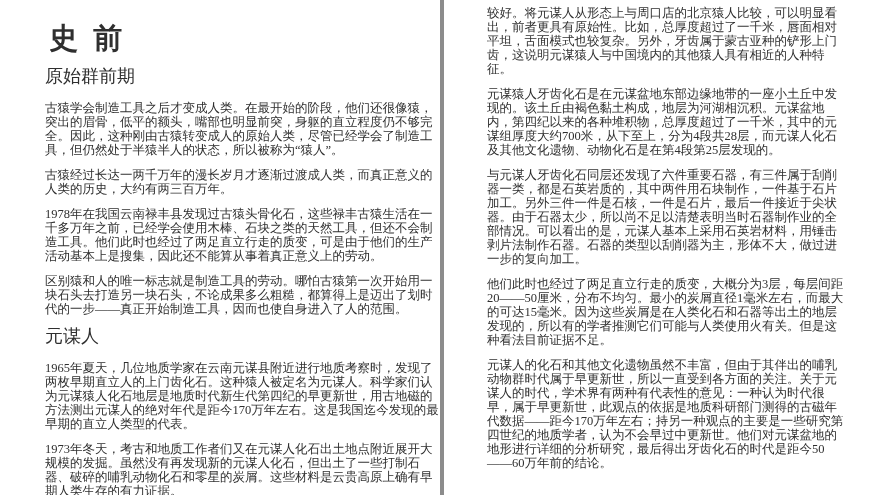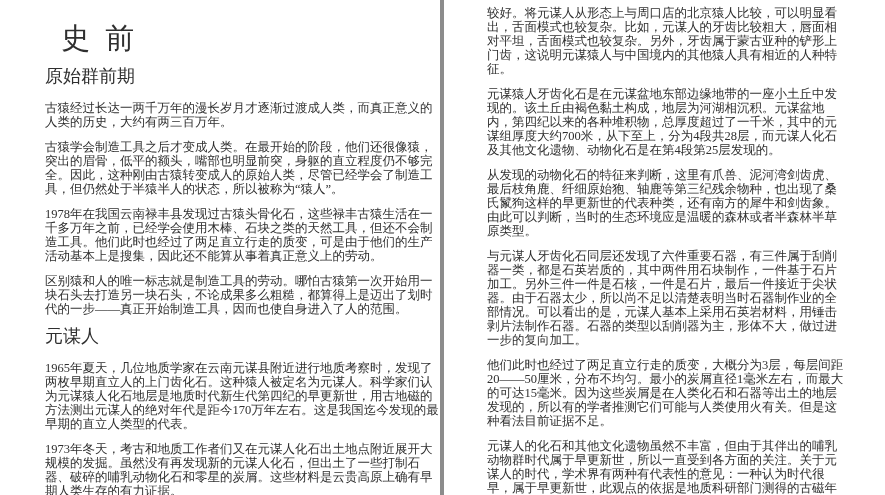--- a/index.html
+++ b/index.html
@@ -33,23 +33,23 @@
   .divider {
     position: absolute;
     left: 440px;
     top: 0;
     width: 4px;
     height: 495px;
     background: #8c8c8c;
   }
   .doc-title {
     font-size: 29px;
-    font-weight: normal;
+    font-weight: bold;
     letter-spacing: 4px;
-    margin: 0 0 12px 16px;
+    margin: 0 0 12px 4px;
     line-height: 1.15;
   }
   .heading {
     font-size: 18px;
     font-weight: normal;
     margin: 2px 0 14px 0;
     line-height: 1.1;
   }
   .para {
     font-size: 12.5px;
@@ -63,37 +63,36 @@
 </head>
 <body>
 
 <div class="page">
 
   <div class="col col-left">
     <h1 class="doc-title">史 前</h1>
 
     <h2 class="heading">原始群前期</h2>
 
+    <p class="para">古猿学会制造工具之后才变成人类。在最开始的阶段，他们还很像猿，突出的眉骨，低平的额头，嘴部也明显前突，身躯的直立程度仍不够完全。因此，这种刚由古猿转变成人的原始人类，尽管已经学会了制造工具，但仍然处于半猿半人的状态，所以被称为“猿人”。</p>
     <p class="para">古猿经过长达一两千万年的漫长岁月才逐渐过渡成人类，而真正意义的人类的历史，大约有两三百万年。</p>
-    <p class="para">古猿学会制造工具之后才变成人类。在最开始的阶段，他们还很像猿，突出的眉骨，低平的额头，嘴部也明显前突，身躯的直立程度仍不够完全。因此，这种刚由古猿转变成人的原始人类，尽管已经学会了制造工具，但仍然处于半猿半人的状态，所以被称为“猿人”。</p>
     <p class="para">1978年在我国云南禄丰县发现过古猿头骨化石，这些禄丰古猿生活在一千多万年之前，已经学会使用木棒、石块之类的天然工具，但还不会制造工具。他们此时也经过了两足直立行走的质变，可是由于他们的生产活动基本上是搜集，因此还不能算从事着真正意义上的劳动。</p>
     <p class="para">区别猿和人的唯一标志就是制造工具的劳动。哪怕古猿第一次开始用一块石头去打造另一块石头，不论成果多么粗糙，都算得上是迈出了划时代的一步——真正开始制造工具，因而也使自身进入了人的范围。</p>
 
     <h2 class="heading">元谋人</h2>
 
     <p class="para">1965年夏天，几位地质学家在云南元谋县附近进行地质考察时，发现了两枚早期直立人的上门齿化石。这种猿人被定名为元谋人。科学家们认为元谋猿人化石地层是地质时代新生代第四纪的早更新世，用古地磁的方法测出元谋人的绝对年代是距今170万年左右。这是我国迄今发现的最早期的直立人类型的代表。</p>
     <p class="para">1973年冬天，考古和地质工作者们又在元谋人化石出土地点附近展开大规模的发掘。虽然没有再发现新的元谋人化石，但出土了一些打制石器、破碎的哺乳动物化石和零星的炭屑。这些材料是云贵高原上确有早期人类生存的有力证据。</p>
 
   </div>
 
   <div class="divider"></div>
 
   <div class="col col-right">
-    <p class="para">较好。将元谋人从形态上与周口店的北京猿人比较，可以明显看出，舌面模式也较复杂。比如，元谋人的牙齿比较粗大，唇面相对平坦，舌面模式也较复杂。另外，牙齿属于蒙古亚种的铲形上门齿，这说明元谋猿人与中国境内的其他猿人具有相近的人种特征。</p>
+    <p class="para">较好。将元谋人从形态上与周口店的北京猿人比较，可以明显看出，前者更具有原始性。比如，总厚度超过了一千米，唇面相对平坦，舌面模式也较复杂。另外，牙齿属于蒙古亚种的铲形上门齿，这说明元谋猿人与中国境内的其他猿人具有相近的人种特征。</p>
     <p class="para">元谋猿人牙齿化石是在元谋盆地东部边缘地带的一座小土丘中发现的。该土丘由褐色黏土构成，地层为河湖相沉积。元谋盆地内，第四纪以来的各种堆积物，总厚度超过了一千米，其中的元谋组厚度大约700米，从下至上，分为4段共28层，而元谋人化石及其他文化遗物、动物化石是在第4段第25层发现的。</p>
-    <p class="para">从发现的动物化石的特征来判断，这里有爪兽、泥河湾剑齿虎、最后枝角鹿、纤细原始狍、轴鹿等第三纪残余物种，也出现了桑氏鬣狗这样的早更新世的代表种类，还有南方的犀牛和剑齿象。由此可以判断，当时的生态环境应是温暖的森林或者半森林半草原类型。</p>
     <p class="para">与元谋人牙齿化石同层还发现了六件重要石器，有三件属于刮削器一类，都是石英岩质的，其中两件用石块制作，一件基于石片加工。另外三件一件是石核，一件是石片，最后一件接近于尖状器。由于石器太少，所以尚不足以清楚表明当时石器制作业的全部情况。可以看出的是，元谋人基本上采用石英岩材料，用锤击剥片法制作石器。石器的类型以刮削器为主，形体不大，做过进一步的复向加工。</p>
     <p class="para">他们此时也经过了两足直立行走的质变，大概分为3层，每层间距20——50厘米，分布不均匀。最小的炭屑直径1毫米左右，而最大的可达15毫米。因为这些炭屑是在人类化石和石器等出土的地层发现的，所以有的学者推测它们可能与人类使用火有关。但是这种看法目前证据不足。</p>
     <p class="para">元谋人的化石和其他文化遗物虽然不丰富，但由于其伴出的哺乳动物群时代属于早更新世，所以一直受到各方面的关注。关于元谋人的时代，学术界有两种有代表性的意见：一种认为时代很早，属于早更新世，此观点的依据是地质科研部门测得的古磁年代数据——距今170万年左右；持另一种观点的主要是一些研究第四世纪的地质学者，认为不会早过中更新世。他们对元谋盆地的地形进行详细的分析研究，最后得出牙齿化石的时代是距今50——60万年前的结论。</p>
 
   </div>
 
 </div>
 
 </body></html>

